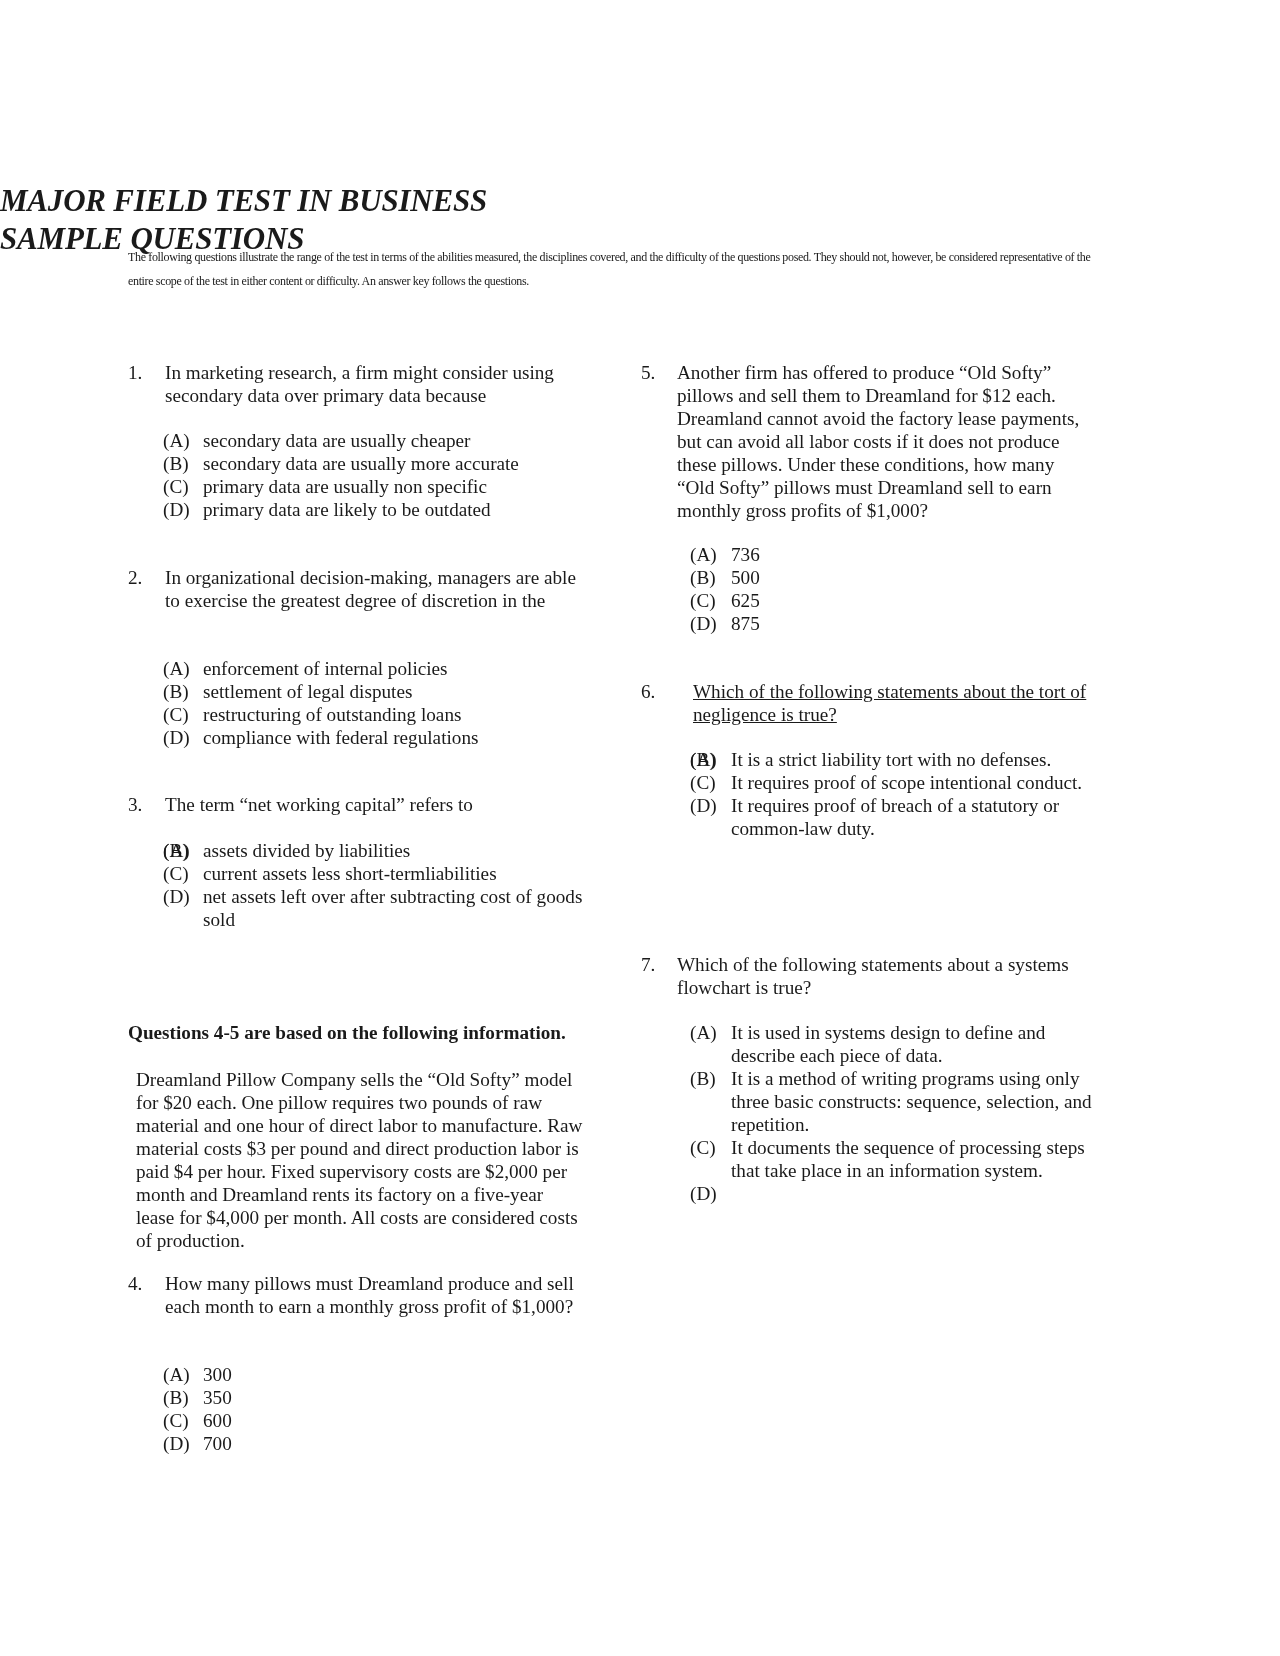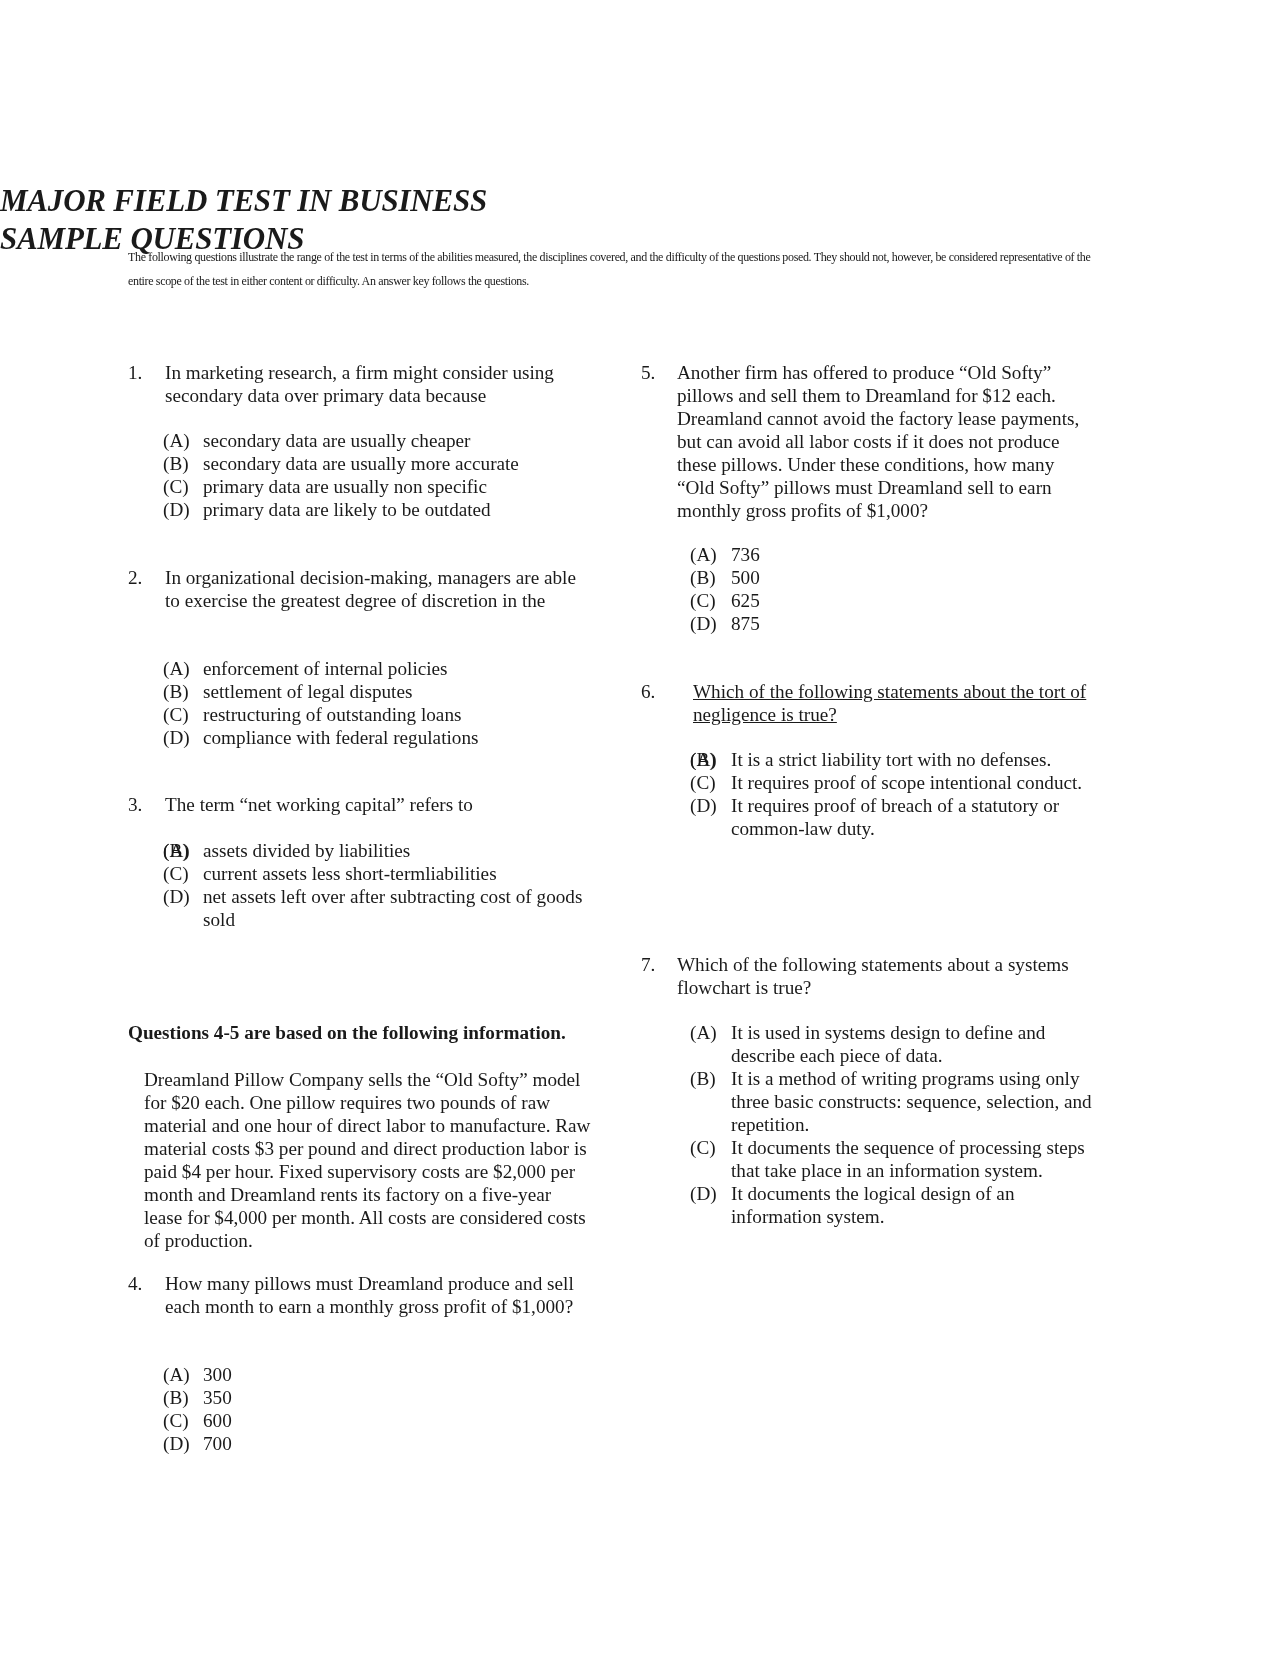--- a/index.html
+++ b/index.html
@@ -26,21 +26,21 @@
   .col.right { left: 641px; }
   .q { position: absolute; left: 0; width: 460px; }
   .qnum { position: absolute; left: 0; top: 0; }
   .qtext { margin-left: 37px; }
   .opts { position: absolute; left: 35px; width: 425px; }
   .opt { position: relative; padding-left: 40px; }
   .opt-letter { position: absolute; left: 0; top: 0; }
   .right .opts { left: 49px; width: 410px; }
   .right .opt { padding-left: 41px; }
   .heading { position: absolute; left: 0; font-weight: bold; white-space: nowrap; }
-  .passage { position: absolute; left: 16px; width: 450px; }
+  .passage { position: absolute; left: 8px; width: 450px; }
 </style>
 </head>
 <body>
 
 <div class="title">
   <div>MAJOR FIELD TEST IN BUSINESS</div>
   <div>SAMPLE QUESTIONS</div>
 </div>
 
 <div class="intro">The following questions illustrate the range of the test in terms of the abilities measured, the disciplines covered, and the difficulty of the questions posed.  They should not, however, be considered representative of the entire scope of the test in either content or difficulty.  An answer key follows the questions.</div>
@@ -120,15 +120,15 @@
   </div>
 
   <div class="q" style="top:953px; width:450px;">
     <span class="qnum">7.</span>
     <div class="qtext" style="margin-left:36px;">Which of the following statements about a systems flowchart is true?</div>
   </div>
   <div class="opts" style="top:1021px;">
     <div class="opt"><span class="opt-letter">(A)</span><span>It is used in systems design to define and describe each piece of data.</span></div>
     <div class="opt"><span class="opt-letter">(B)</span><span>It is a method of writing programs using only three basic constructs:  sequence, selection, and repetition.</span></div>
     <div class="opt"><span class="opt-letter">(C)</span><span>It documents the sequence of processing steps that take place in an information system.</span></div>
-    <div class="opt"><span class="opt-letter">(D)</span><span>It documents the logical design of an information system.</span></div>
+    <div class="opt"><span class="opt-letter">(D)</span></div>
   </div>
 </div>
 
 </body></html>

